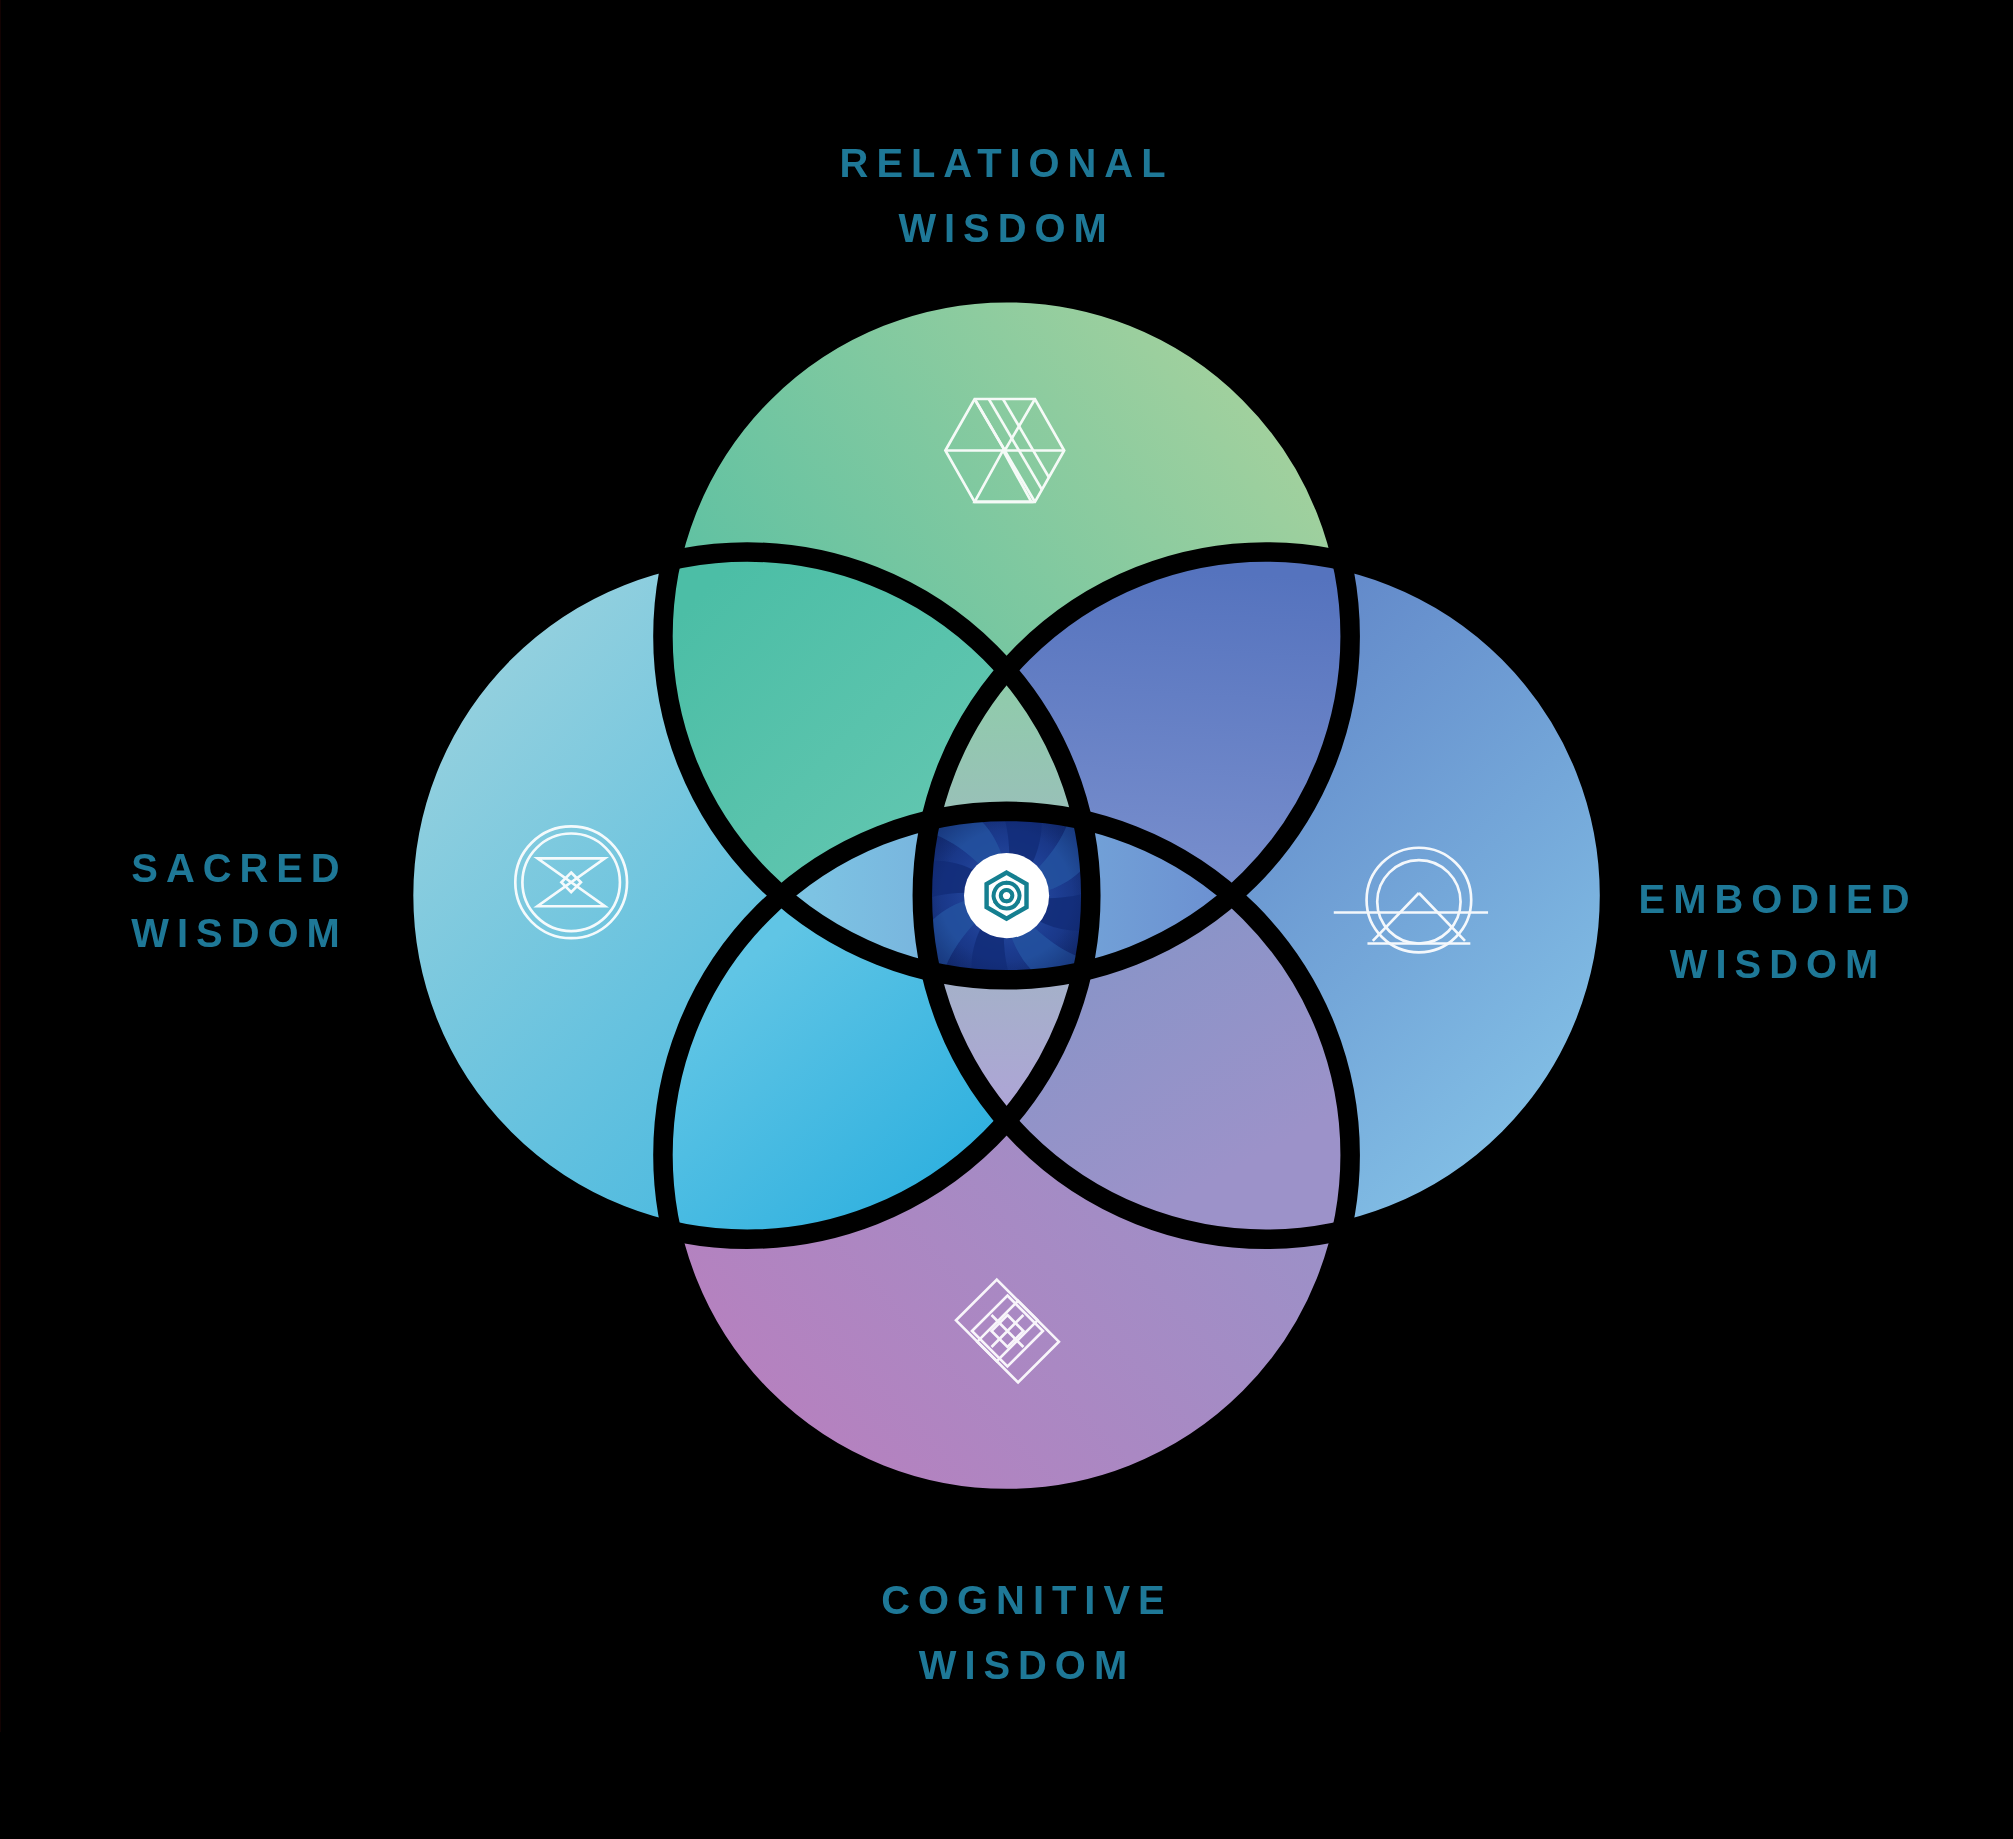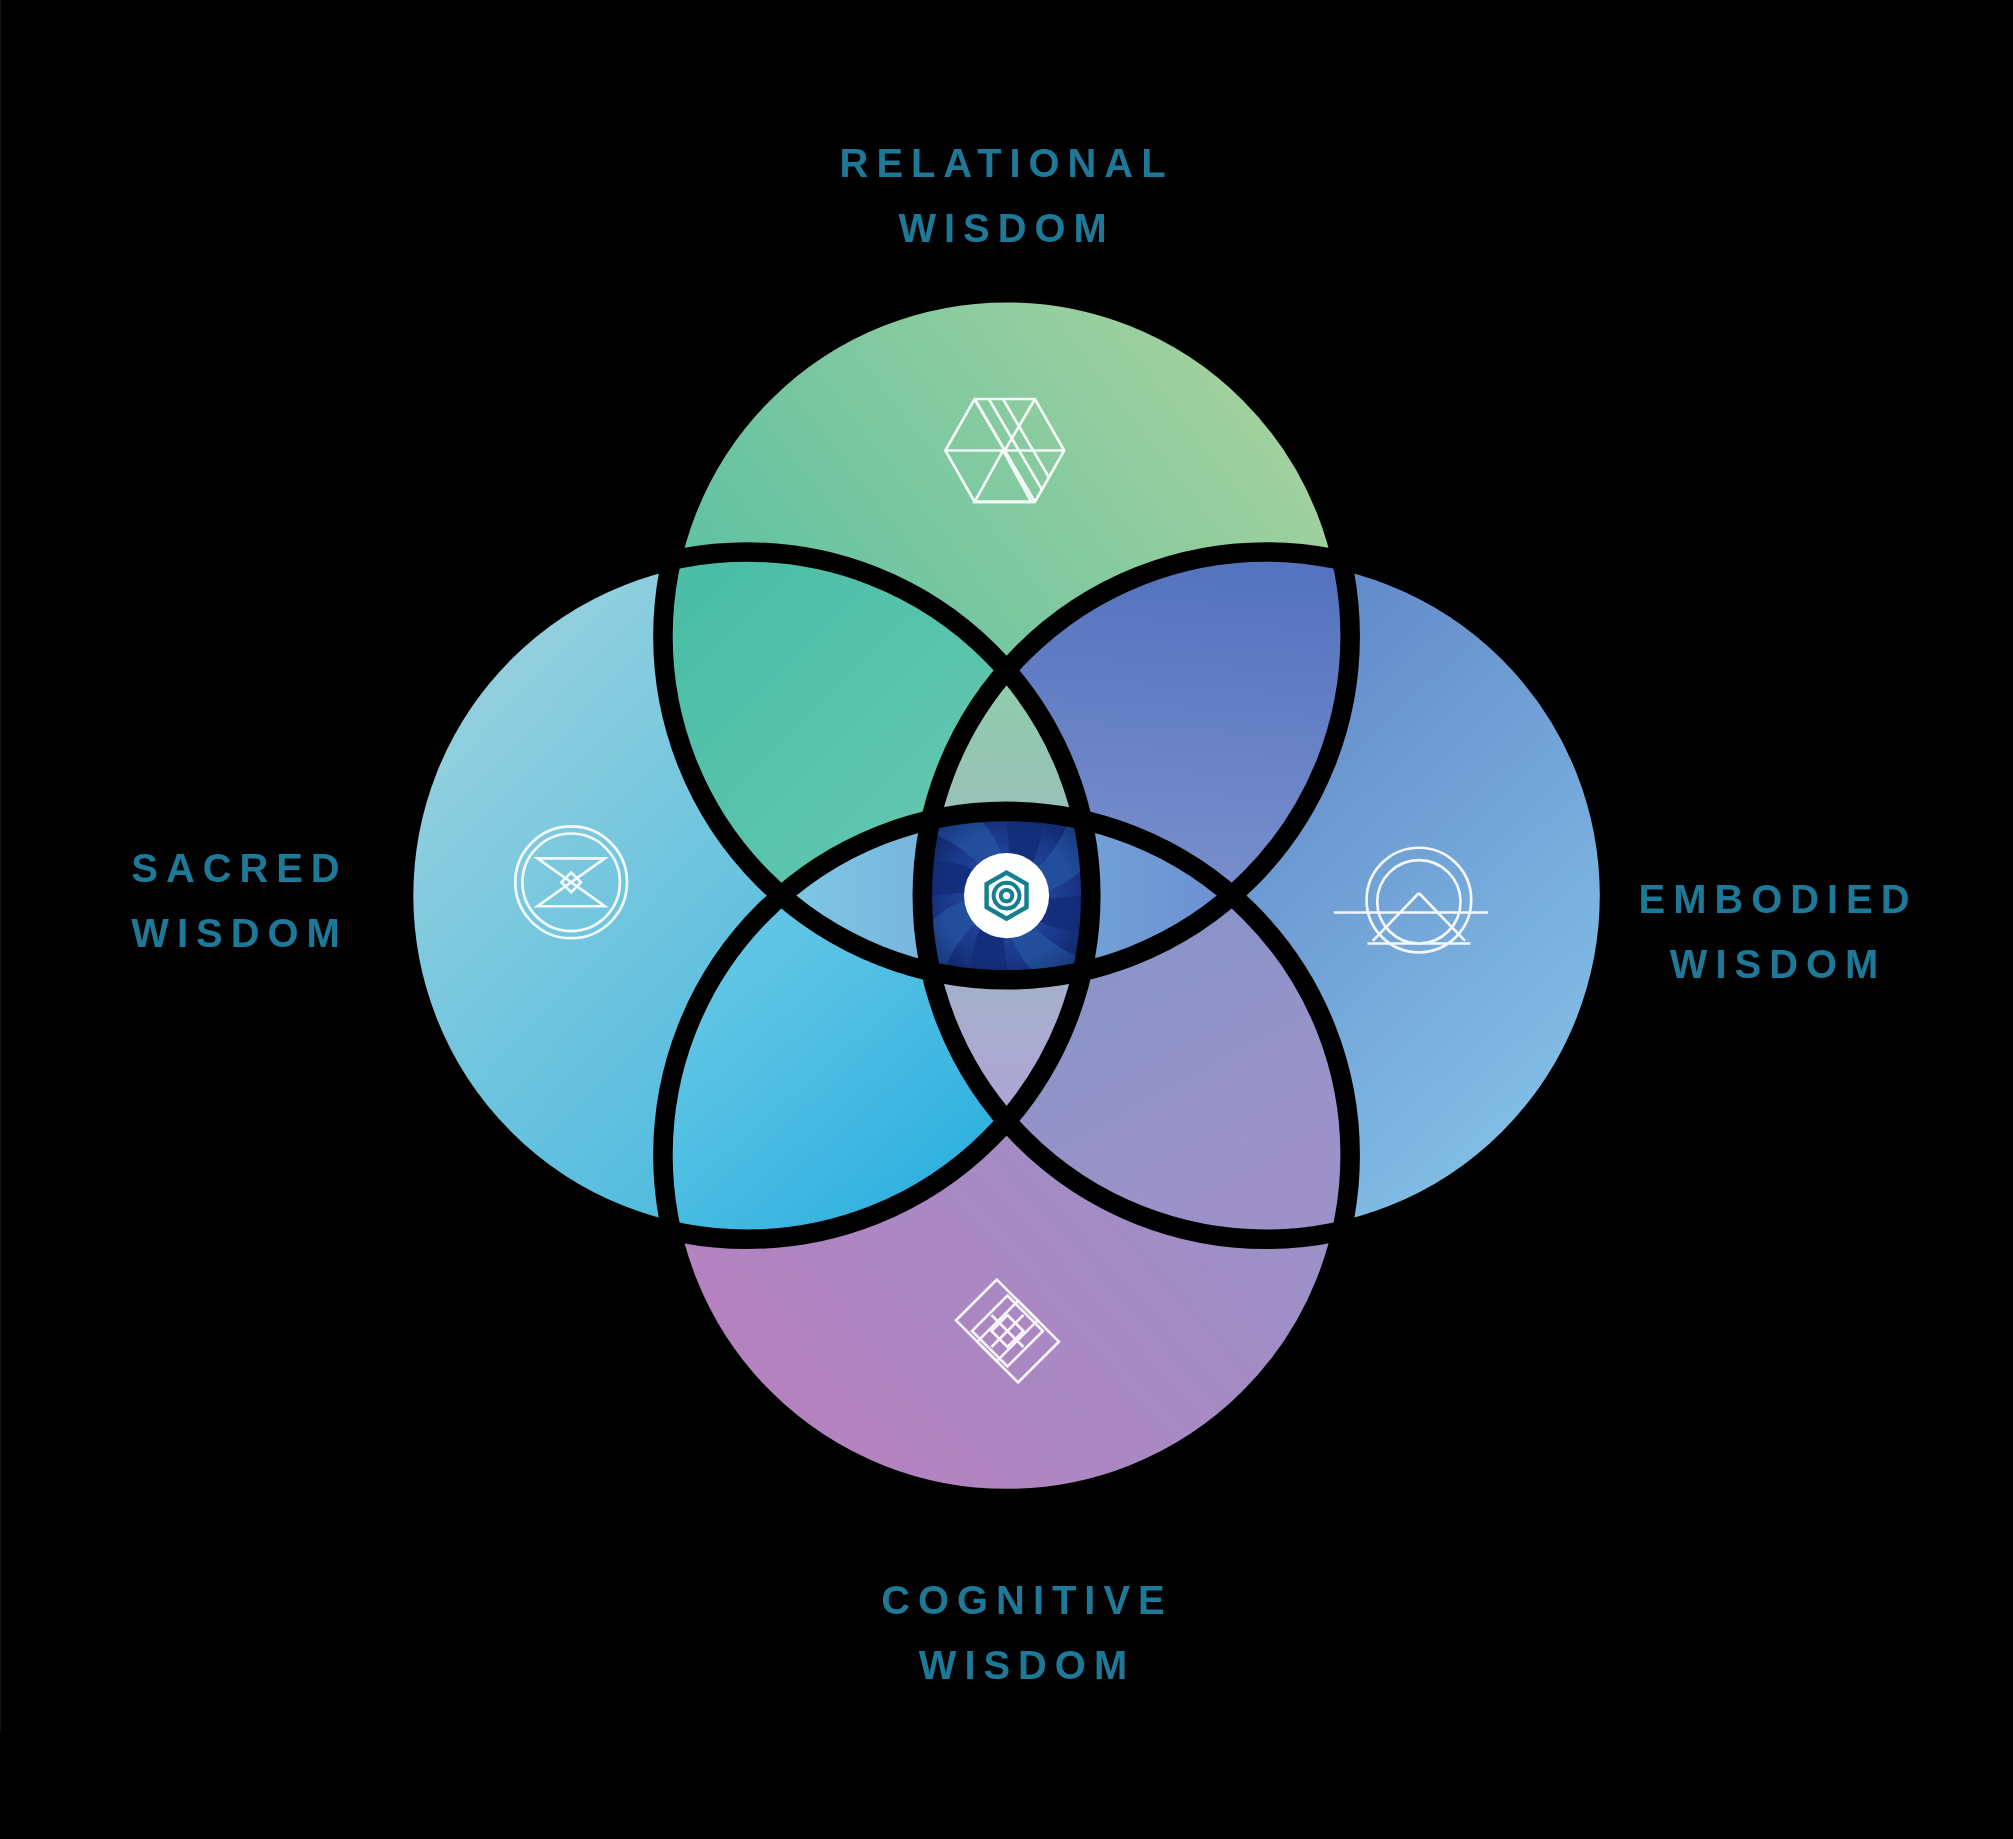--- a/index.html
+++ b/index.html
@@ -1,16 +1,16 @@
 <!DOCTYPE html>
 <html style="font-size:14px"><head>
 <meta charset="utf-8">
 <style>
   html,body{margin:0;padding:0;background:#000;}
-  .stage{position:relative;width:2014px;height:1732px;background:#e5e5e5;overflow:hidden;}
+  .stage{position:relative;width:2014px;height:1732px;background:#b91c1c;overflow:hidden;}
   svg{display:block;}
   .lbl{
     font-family:"Liberation Sans", sans-serif;
     font-weight:700;
     font-size:45px;
     letter-spacing:9px;
   }
   .icon{stroke-width:3;fill:none;opacity:.92;stroke-linejoin:miter;}
   .ring{fill:none;}
 </style>

